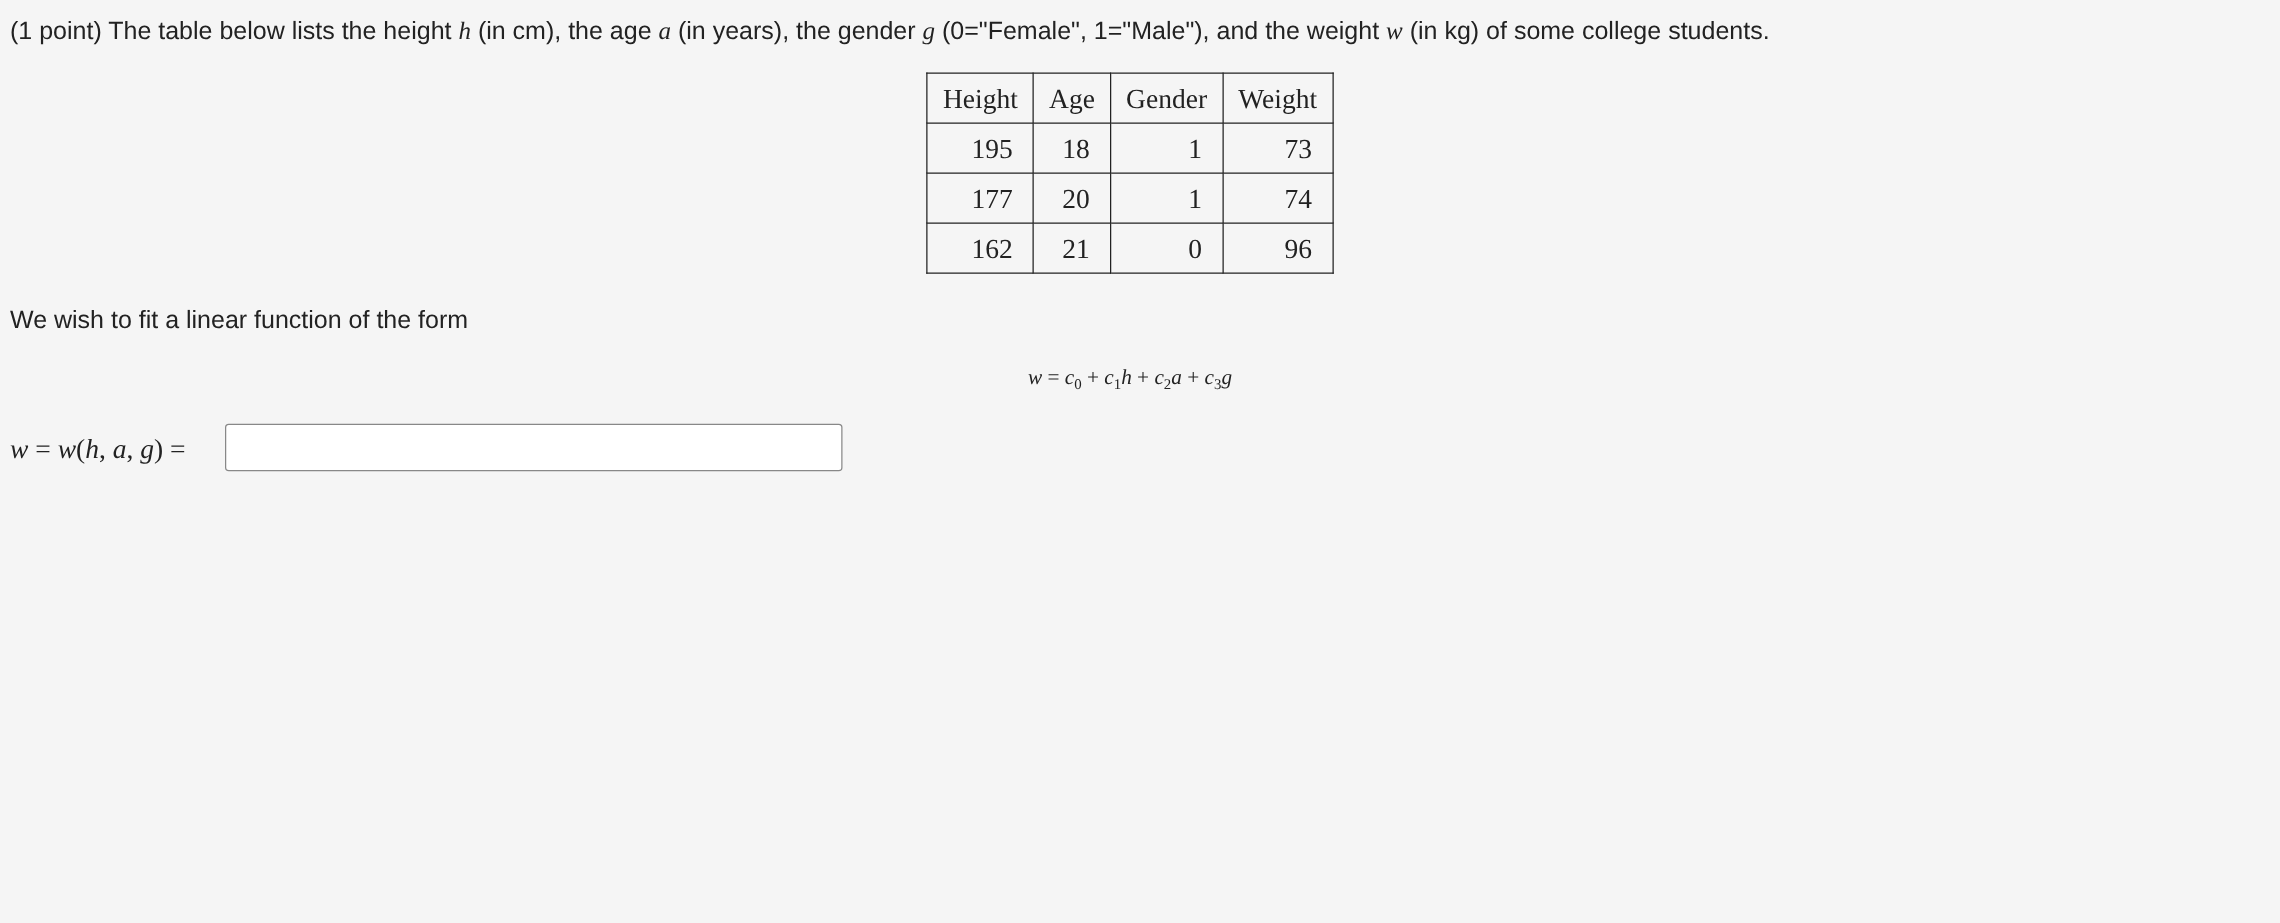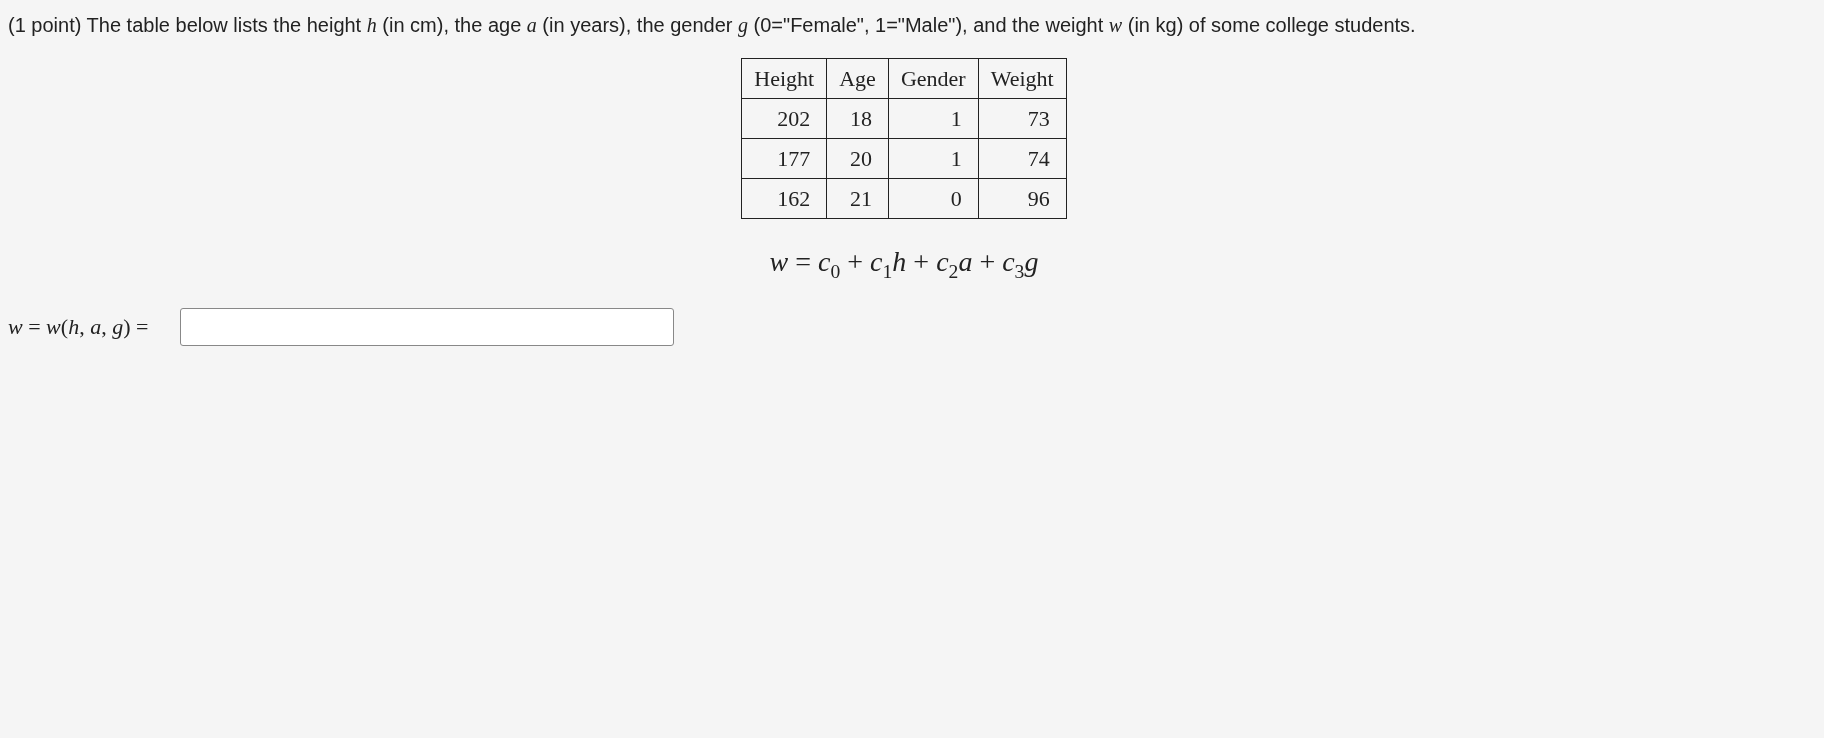--- a/index.html
+++ b/index.html
@@ -41,21 +41,21 @@
     text-align: right;
   }
   table.data th {
     font-weight: normal;
     text-align: center;
     padding: 3px 12px;
   }
   .eq-block {
     text-align: center;
     font-family: "Times New Roman", Georgia, serif;
-    font-size: 28px;
+    font-size: 17px;
     margin: 18px 0 22px 0;
   }
   .answer-row {
     display: flex;
     align-items: center;
     gap: 32px;
     margin-top: 22px;
   }
   .answer-label {
     font-family: "Times New Roman", Georgia, serif;
@@ -85,40 +85,41 @@
     <thead>
       <tr>
         <th>Height</th>
         <th>Age</th>
         <th>Gender</th>
         <th>Weight</th>
       </tr>
     </thead>
     <tbody>
       <tr>
-        <td>202</td>
+        <td>195</td>
         <td>18</td>
         <td>1</td>
         <td>73</td>
       </tr>
       <tr>
         <td>177</td>
         <td>20</td>
         <td>1</td>
         <td>74</td>
       </tr>
       <tr>
         <td>162</td>
         <td>21</td>
         <td>0</td>
         <td>96</td>
       </tr>
     </tbody>
   </table>
 
+  <div>We wish to fit a linear function of the form</div>
 
   <div class="eq-block">
     <span class="mi">w</span><span class="mn"> = </span><span class="mi">c</span><span class="sub">0</span><span class="mn"> + </span><span class="mi">c</span><span class="sub">1</span><span class="mi">h</span><span class="mn"> + </span><span class="mi">c</span><span class="sub">2</span><span class="mi">a</span><span class="mn"> + </span><span class="mi">c</span><span class="sub">3</span><span class="mi">g</span>
   </div>
 
 
   <div class="answer-row">
     <span class="answer-label">
       <span class="mi">w</span><span class="mn"> = </span><span class="mi">w</span><span class="mn">(</span><span class="mi">h</span><span class="mn">, </span><span class="mi">a</span><span class="mn">, </span><span class="mi">g</span><span class="mn">)</span><span class="mn"> =</span>
     </span>

